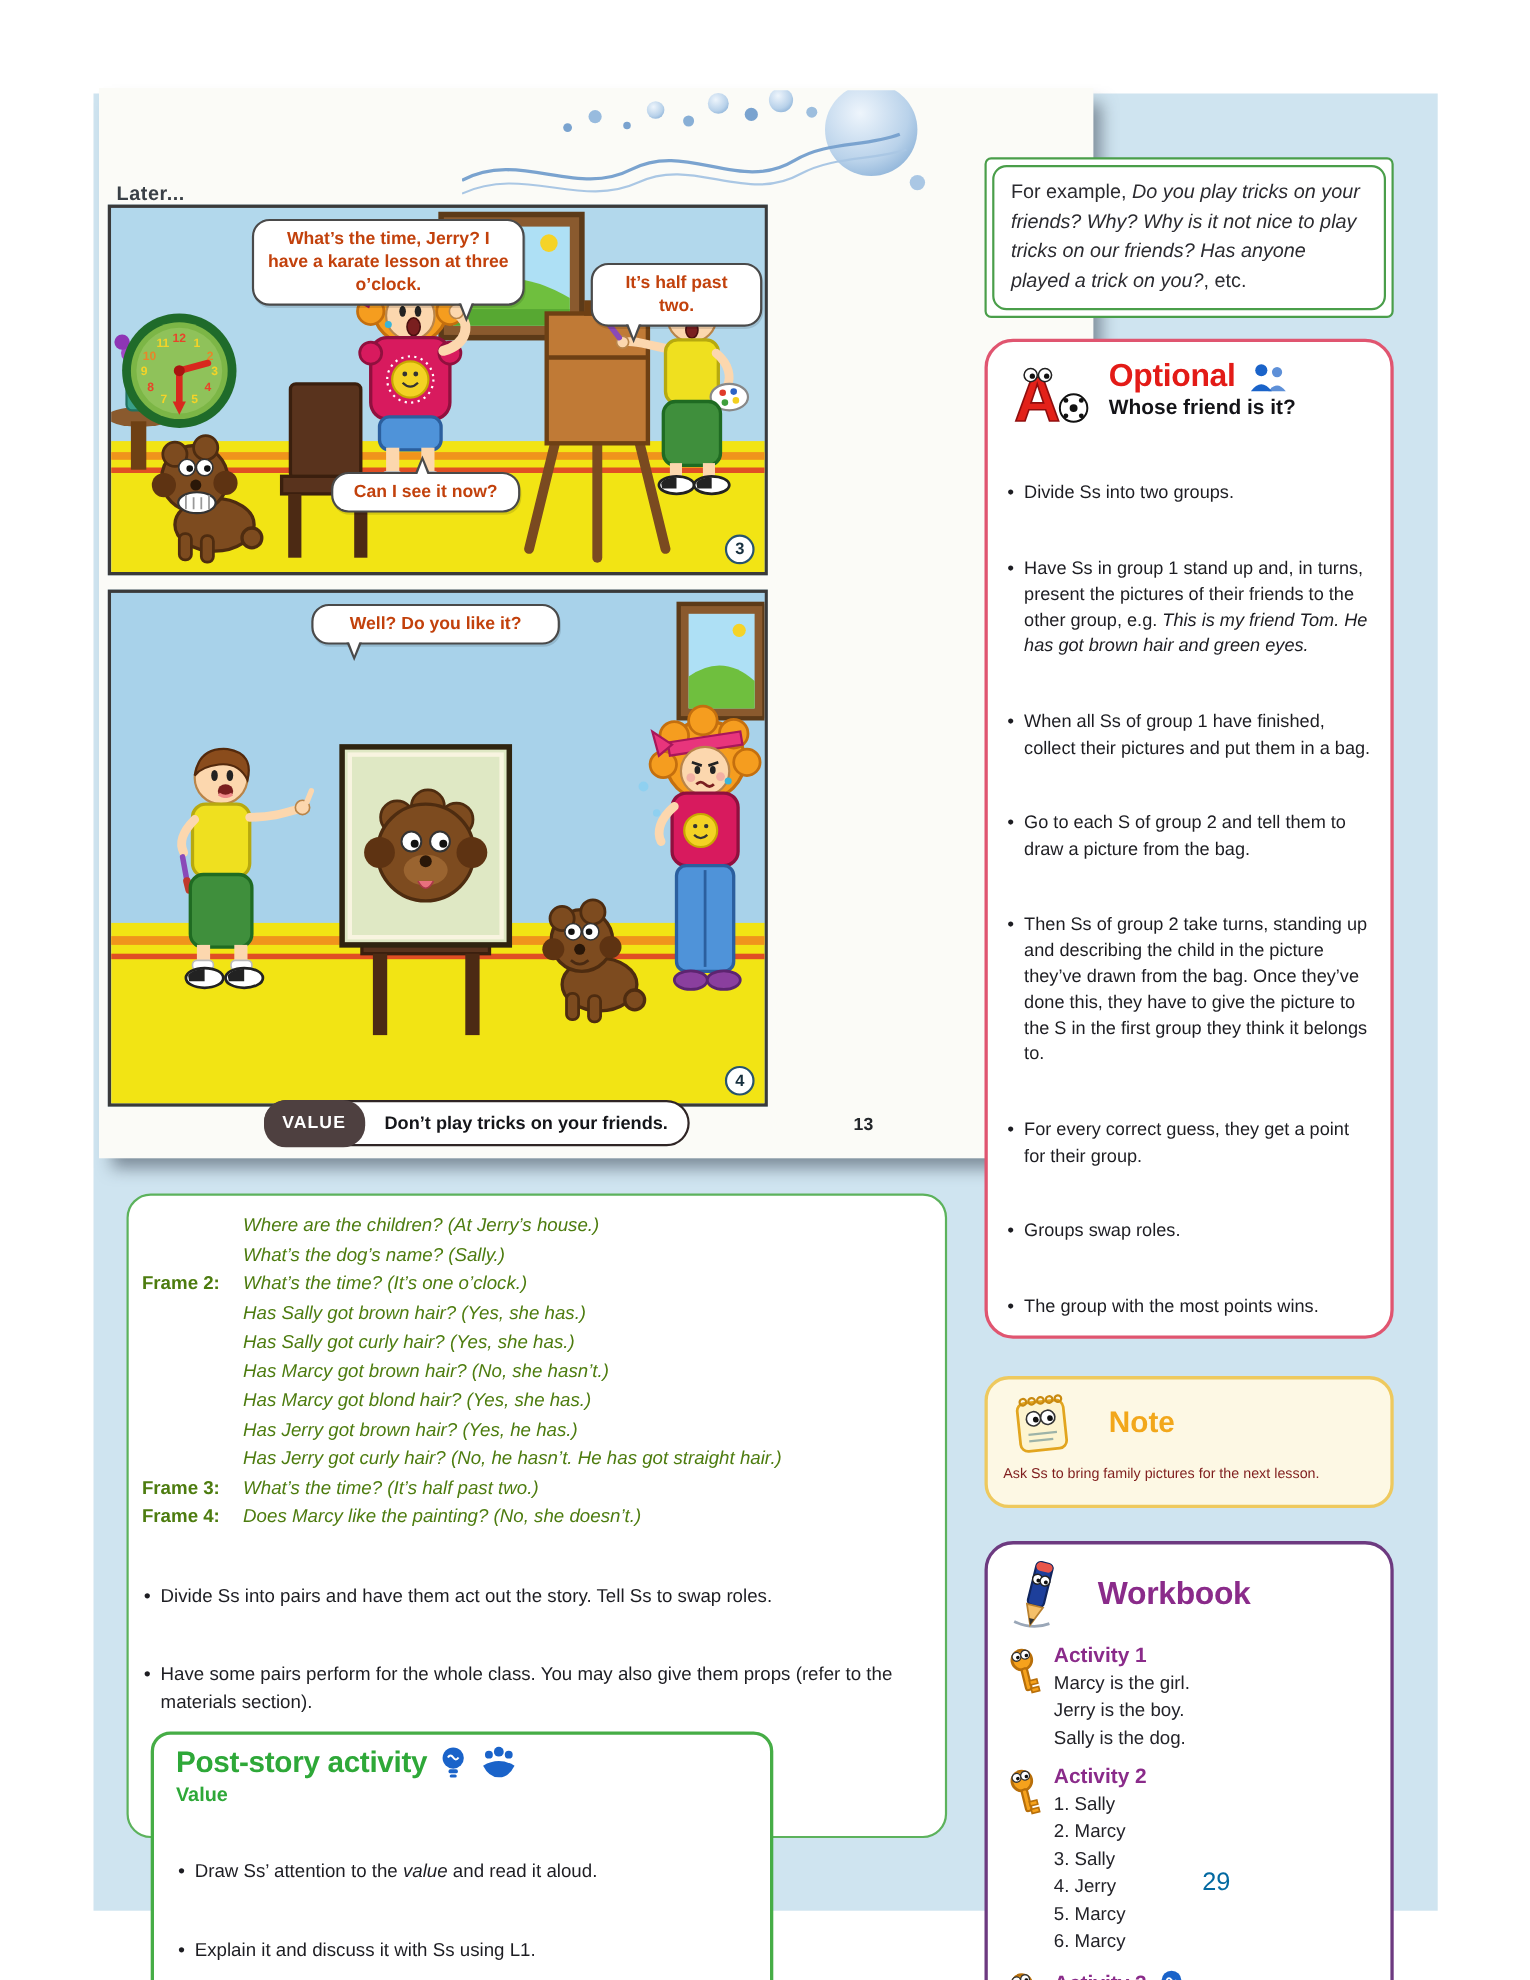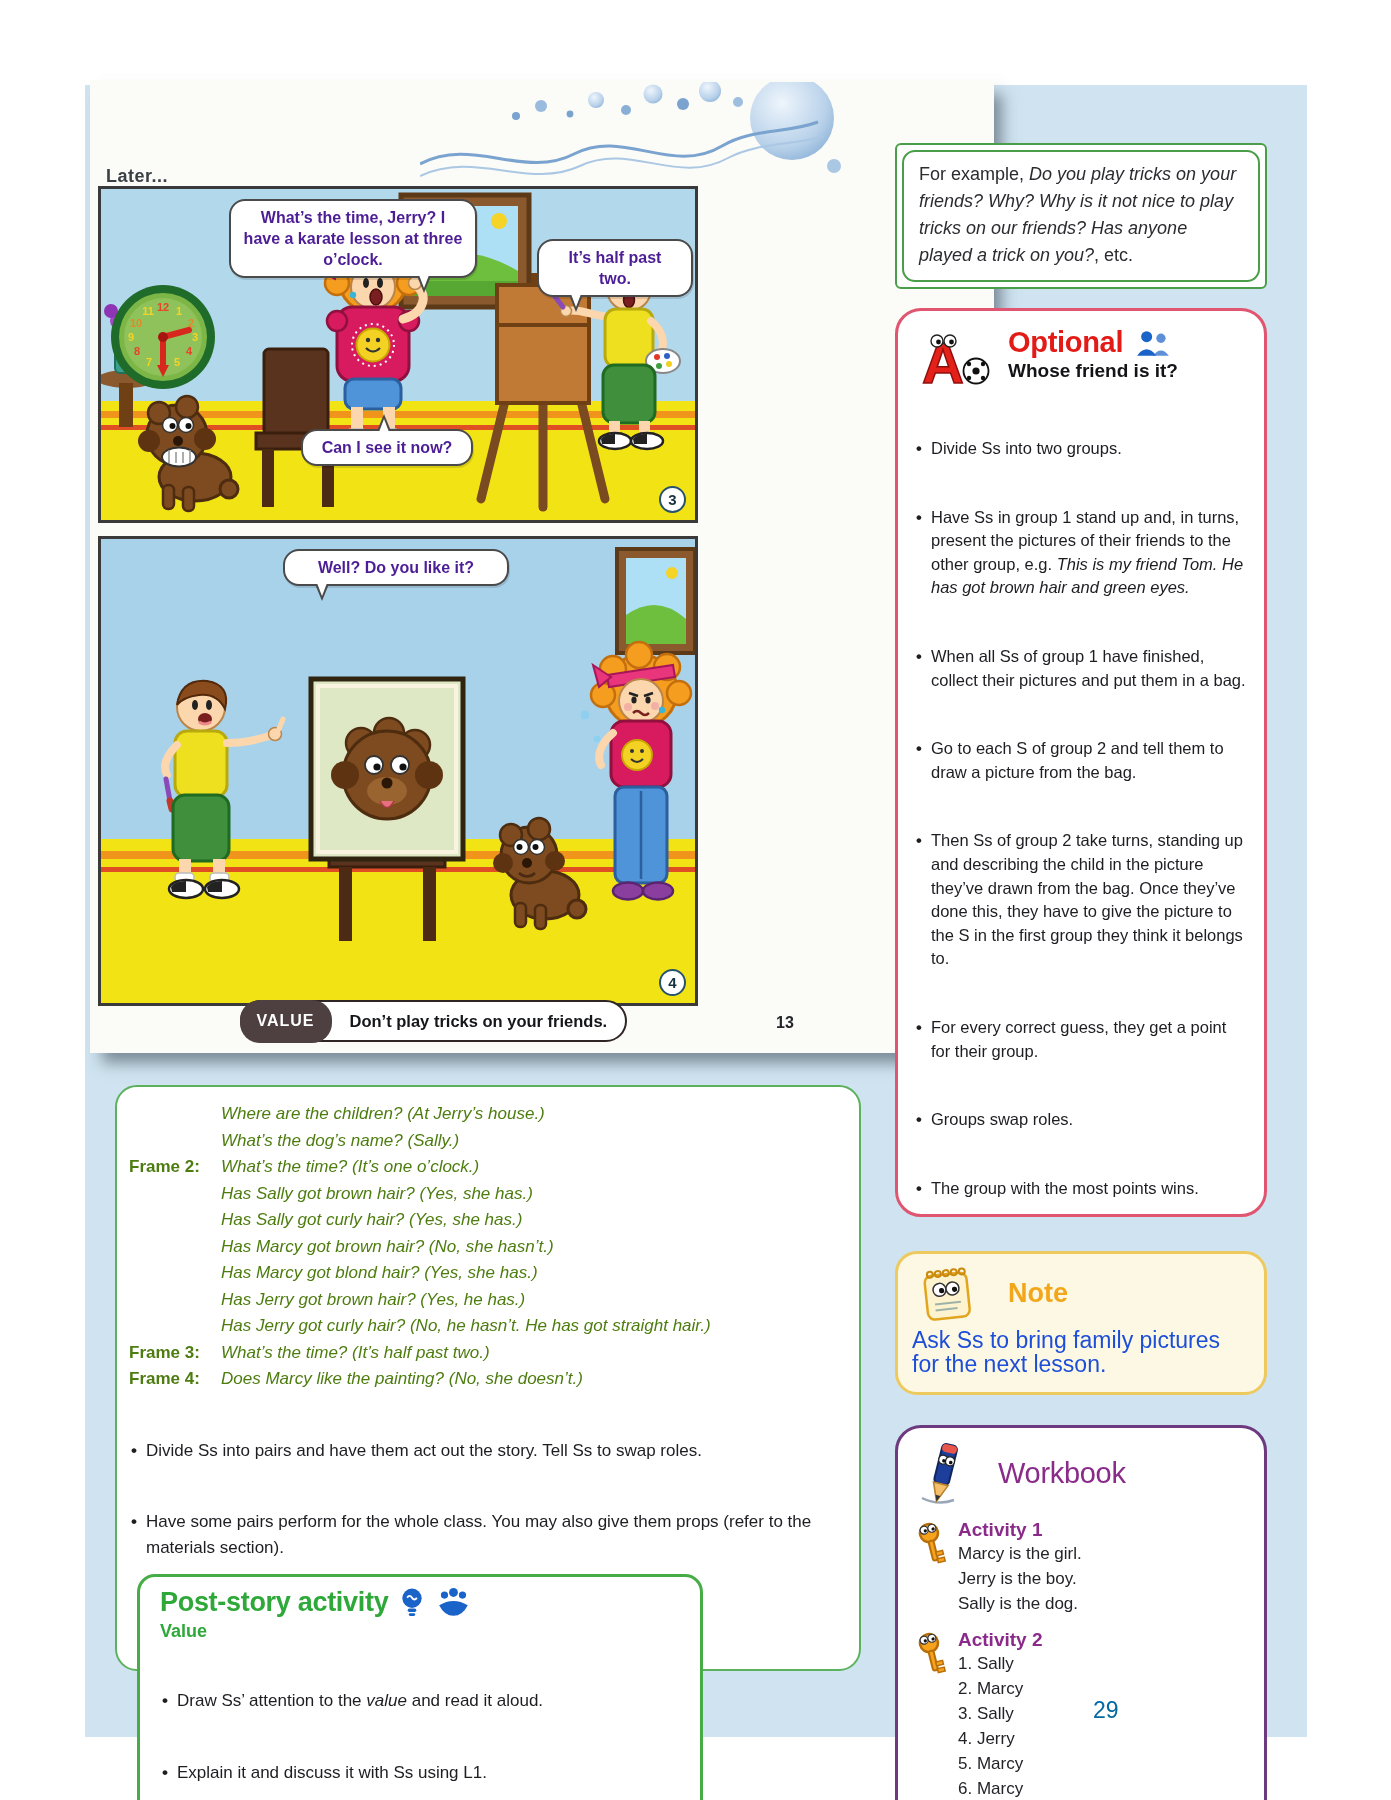--- a/index.html
+++ b/index.html
@@ -17,21 +17,21 @@
   .panel { position:absolute; left:8px; width:600px; border:3px solid #3a3a3a; background:#b2d8ec; overflow:hidden; }
   .panel-1 { top:106px; height:337px; }
   .panel-2 { top:456px; height:470px; }
   .panel svg.art { position:absolute; left:0; top:0; }
 
   .panel-num { position:absolute; right:9px; bottom:7px; width:27px; height:27px; background:#fff;
                border:2.5px solid #27536e; border-radius:50%; text-align:center; line-height:23px;
                font-weight:bold; font-size:15px; color:#17303f; z-index:5; }
 
   .bubble { position:absolute; background:#fff; border:2px solid #4a4a4a; border-radius:16px;
-            padding:6px 12px; font-size:16px; line-height:21px; color:#4c1d95; text-align:center;
+            padding:6px 12px; font-size:16px; line-height:21px; color:#c2410c; text-align:center;
             font-weight:600; z-index:4; box-shadow:1px 2px 0 rgba(0,0,0,.12); }
   .bubble::before, .bubble::after { content:""; position:absolute; width:0; height:0; border-style:solid; }
   .t-dl::before { bottom:-17px; left:30px; border-width:17px 7px 0 7px; border-color:#4a4a4a transparent transparent transparent; }
   .t-dl::after  { bottom:-12px; left:32px; border-width:13px 5px 0 5px; border-color:#fff transparent transparent transparent; }
   .t-dr::before { bottom:-17px; right:44px; border-width:17px 7px 0 7px; border-color:#4a4a4a transparent transparent transparent; }
   .t-dr::after  { bottom:-12px; right:46px; border-width:13px 5px 0 5px; border-color:#fff transparent transparent transparent; }
   .t-up::before { top:-17px; left:44%; border-width:0 7px 17px 7px; border-color:transparent transparent #4a4a4a transparent; }
   .t-up::after  { top:-12px; left:calc(44% + 2px); border-width:0 5px 13px 5px; border-color:transparent transparent #fff transparent; }
 
   .value-badge { position:absolute; left:150px; top:920px; height:42px; display:flex; align-items:stretch;
@@ -71,25 +71,25 @@
   .a-icon { position:absolute; left:2px; top:2px; }
   .opt-title-row { margin-left:94px; display:flex; align-items:center; gap:12px; }
   .opt-title { font-size:29px; font-weight:800; color:#e31b17; letter-spacing:-.3px; }
   .opt-sub { margin-left:94px; margin-top:1px; font-size:19px; font-weight:800; color:#141418; }
   .opt-bullets { list-style:none; margin-top:9px; }
   .opt-bullets li { font-size:16.5px; line-height:23.6px; }
 
   .notebox { margin-top:34px; background:#fdf8e4; border:3px solid #eec95e; border-radius:22px; padding:10px 16px 16px 14px; }
   .note-header { display:flex; align-items:center; gap:30px; padding-left:6px; }
   .note-title { font-size:27px; font-weight:800; color:#f2a71b; }
-  .note-text { margin-top:6px; font-size:23px; line-height:24px; color:#1d4ed8; }
+  .note-text { margin-top:6px; font-size:13px; line-height:24px; color:#7f1d1d; }
 
   .wbbox { margin-top:30px; border:3.5px solid #6d3a80; border-radius:26px; background:#fff; padding:12px 16px 18px; }
   .wb-header { display:flex; align-items:center; gap:26px; padding-left:2px; }
-  .wb-title { font-size:29px; font-weight:400; color:#8a2b8a; letter-spacing:-.3px; }
+  .wb-title { font-size:29px; font-weight:700; color:#8a2b8a; letter-spacing:-.3px; }
   .activities { margin-left:44px; }
   .activity { position:relative; margin-top:13px; }
   .key-icon { position:absolute; left:-40px; top:3px; }
   .act-title-row { display:flex; align-items:center; gap:12px; }
   .act-title { font-size:19px; font-weight:800; color:#8a2b8a; }
   .act-line { font-size:17px; line-height:25px; color:#232329; }
 
   .page-num { position:absolute; left:1008px; top:1612px; font-size:23px; font-weight:400; color:#0369a1; }
 </style>
 </head>

